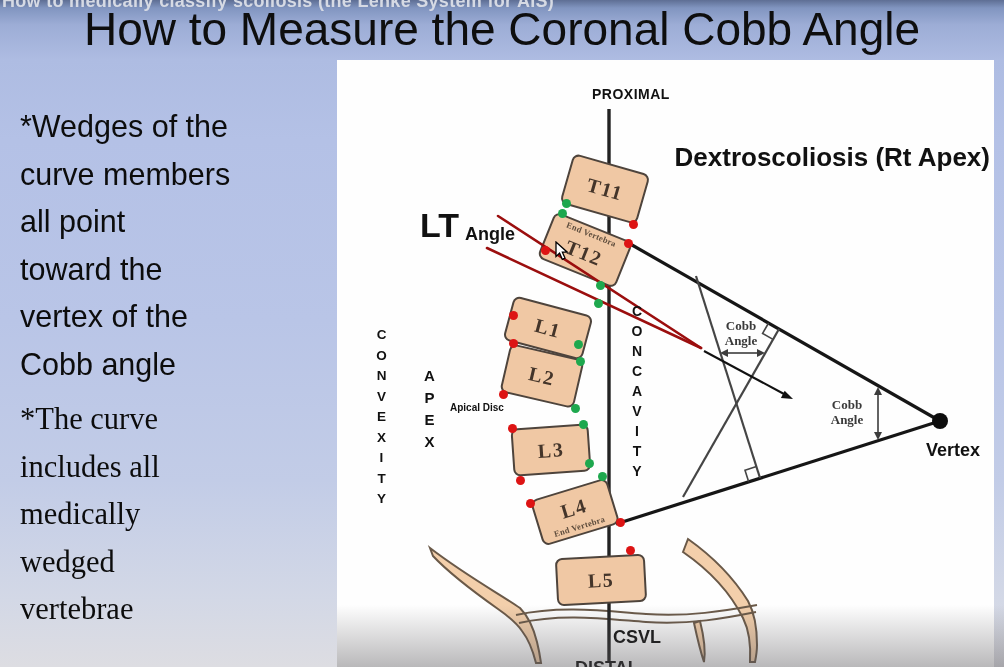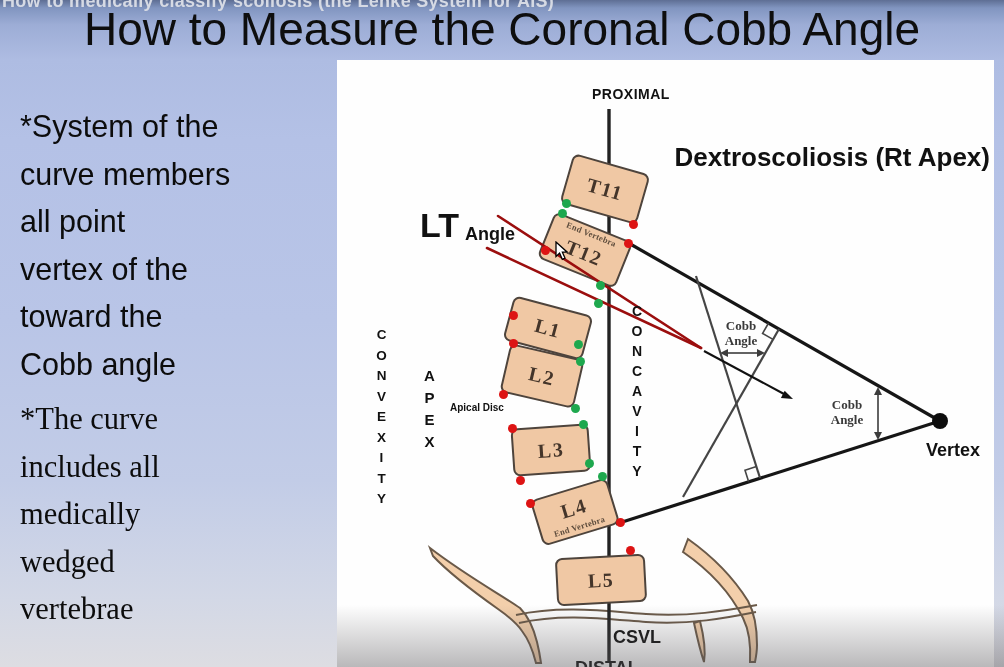--- a/index.html
+++ b/index.html
@@ -65,25 +65,25 @@
 <div class="slide">
 
   <div class="banner-clip">
     <span class="t">How to medically classify scoliosis (the Lenke System for AIS)</span>
   </div>
 
   <div class="title">How to Measure the Coronal Cobb Angle</div>
 
   <div class="left-text" id="left-text">
       <div class="para">
-        <div><span>*System of the</span></div>
+        <div><span>*Wedges of the</span></div>
         <div><span>curve members</span></div>
         <div><span class="b">all point</span></div>
+        <div><span class="b">toward the</span></div>
         <div><span class="b">vertex</span><span> of the</span></div>
-        <div><span class="b">toward the</span></div>
         <div><span>Cobb angle</span></div>
       </div>
       <div class="para">
         <div><span>*The curve</span></div>
         <div><span>includes all</span></div>
         <div><span>medically</span></div>
         <div><span>wedged</span></div>
         <div><span>vertebrae</span></div>
       </div>
     </div>

